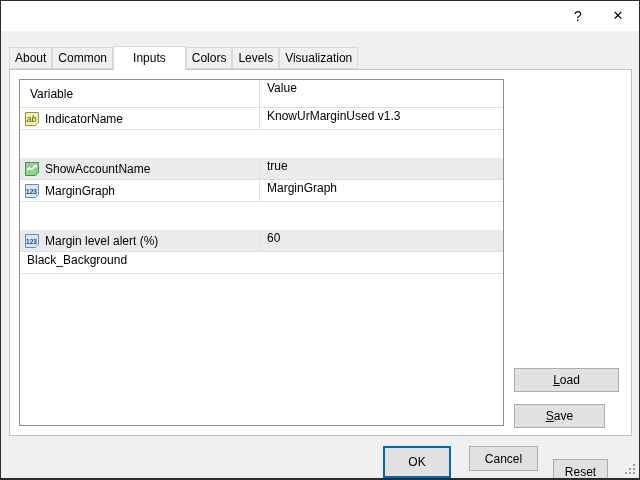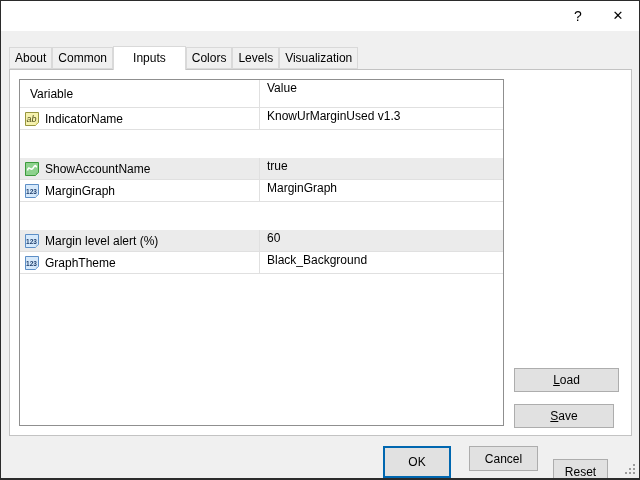--- a/index.html
+++ b/index.html
@@ -40,21 +40,21 @@
   .pcol2 { flex:1; display:flex; padding-left:7px; overflow:hidden; white-space:nowrap; }
   .pfill { flex:1; }
   .picon { width:16px; height:16px; margin-right:5px; flex:0 0 16px; }
   .plabel { padding-top:1px; }
 
   
   .btn { position:absolute; background:#e1e1e1; border:1px solid #adadad; text-align:center;
          font-family:"Liberation Sans", sans-serif; font-size:12px; cursor:default;
          display:flex; align-items:center; justify-content:center; }
   .btn-load { left:504px; top:298px; width:105px; height:24px; }
-  .btn-save { left:504px; top:334px; width:100px; height:24px; }
+  .btn-save { left:504px; top:334px; width:91px; height:24px; }
   .btn-ok     { left:382px; top:445px; width:68px; height:32px; border:2px solid #0067b0; }
   .btn-cancel { left:468px; top:445px; width:69px; height:25px; }
   .btn-reset  { left:552px; top:458px; width:55px; height:25px; }
   .accel { text-decoration:underline; }
 
   
   .grip { position:absolute; right:3px; bottom:3px; width:11px; height:11px; }
   .grip::before { content:""; position:absolute; width:2px; height:2px; background:transparent;
     box-shadow: 8px 0 #9d9d9d, 4px 4px #9d9d9d, 8px 4px #9d9d9d,
                 0 8px #9d9d9d, 4px 8px #9d9d9d, 8px 8px #9d9d9d; }
@@ -141,28 +141,20 @@
             <text x="7.5" y="10.5" font-size="6.5" font-weight="bold" text-anchor="middle" fill="#20406e" font-family="Liberation Sans, sans-serif">123</text>
           </svg>
           <span class="plabel">Margin level alert (%)</span>
         </div>
         <div class="pcol2">
           <span class="plabel">60</span>
         </div>
       </div>
 
       <div class="prow">
-        <div class="pcol1">
-          <svg class="picon" viewBox="0 0 16 16">
-            <path d="M1.5 1.5 h13 v10 l-3 3 h-10 z" fill="#d6e9fb" stroke="#5d8fc7"></path>
-            <path d="M14.2 11.8 l-2.4 2.4 v-2.4 z" fill="#aecdEB"></path>
-            <text x="7.5" y="10.5" font-size="6.5" font-weight="bold" text-anchor="middle" fill="#20406e" font-family="Liberation Sans, sans-serif">123</text>
-          </svg>
-          <span class="plabel">GraphTheme</span>
-        </div>
         <div class="pcol2">
           <span class="plabel">Black_Background</span>
         </div>
       </div>
 
       <div class="pfill"></div>
     </div>
 
     <div class="btn btn-load">
       <span><span class="accel">L</span><span>oad</span></span>

